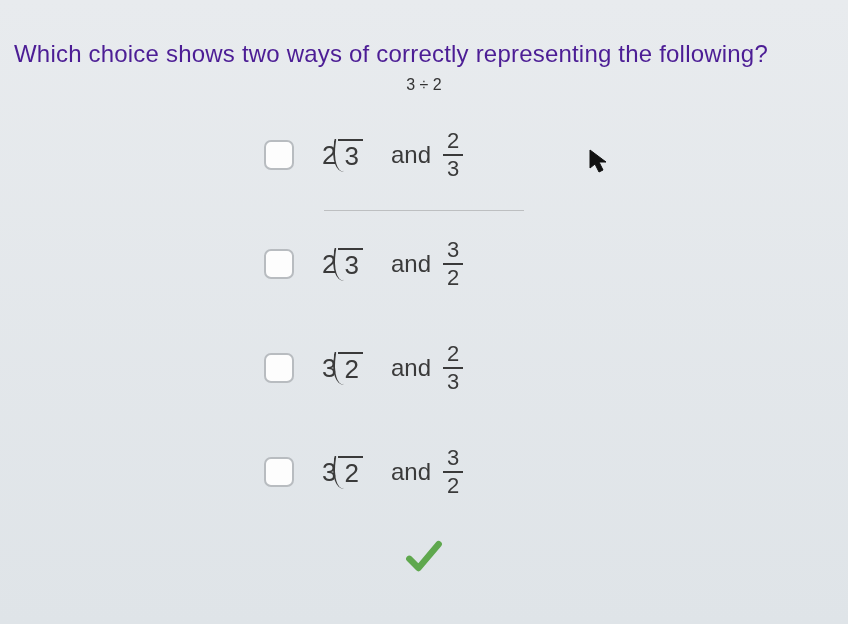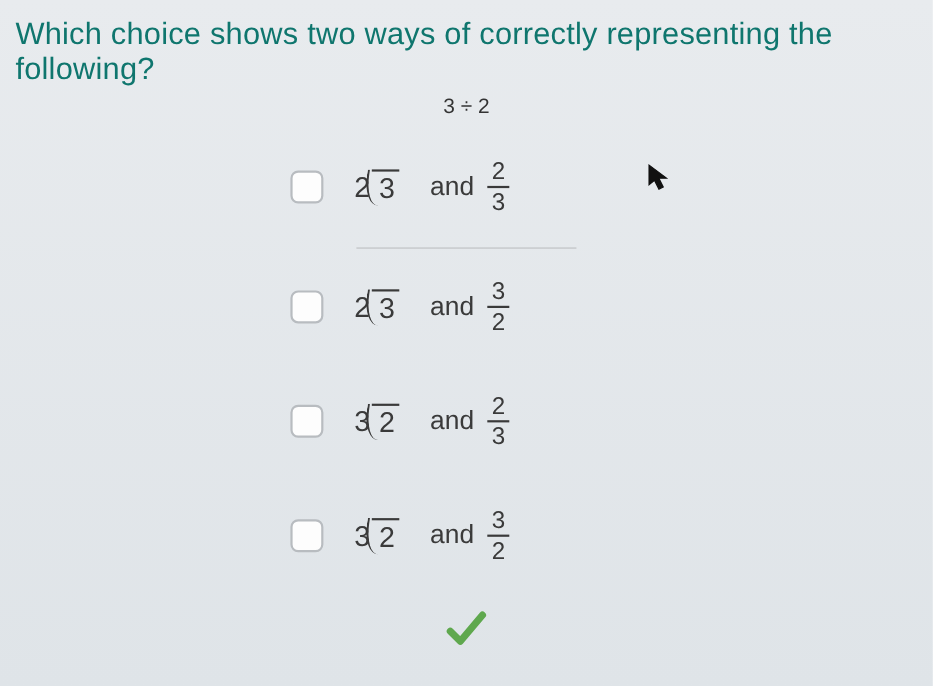--- a/index.html
+++ b/index.html
@@ -6,28 +6,28 @@
     body {
       width: 848px;
       height: 624px;
       background: linear-gradient(180deg, #e8ebee 0%, #dfe4e8 100%);
       font-family: Arial, Helvetica, sans-serif;
       color: #2a2a2a;
       overflow: hidden;
       position: relative;
     }
     .question-text {
-      font-size: 28px;
-      padding: 15px 10px 6px 14px;
-      color: #0f766e;
+      font-size: 24px;
+      padding: 40px 10px 6px 14px;
+      color: #4c1d95;
       letter-spacing: 0.2px;
     }
     .expression {
       text-align: center;
-      font-size: 19px;
+      font-size: 16px;
       color: #333;
       margin-top: 2px;
       margin-bottom: 30px;
     }
     .options {
       width: 100%;
     }
     .option-row {
       display: flex;
       align-items: center;

